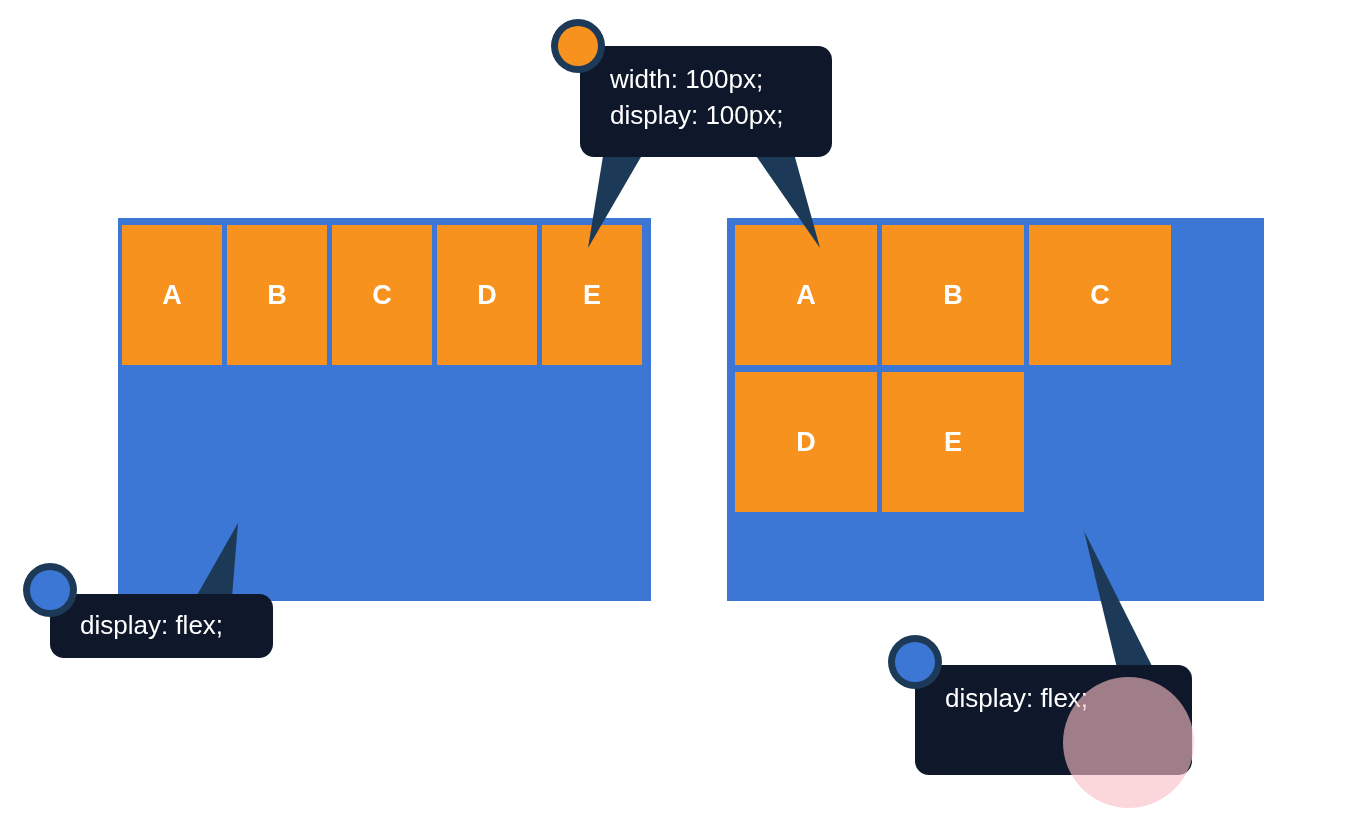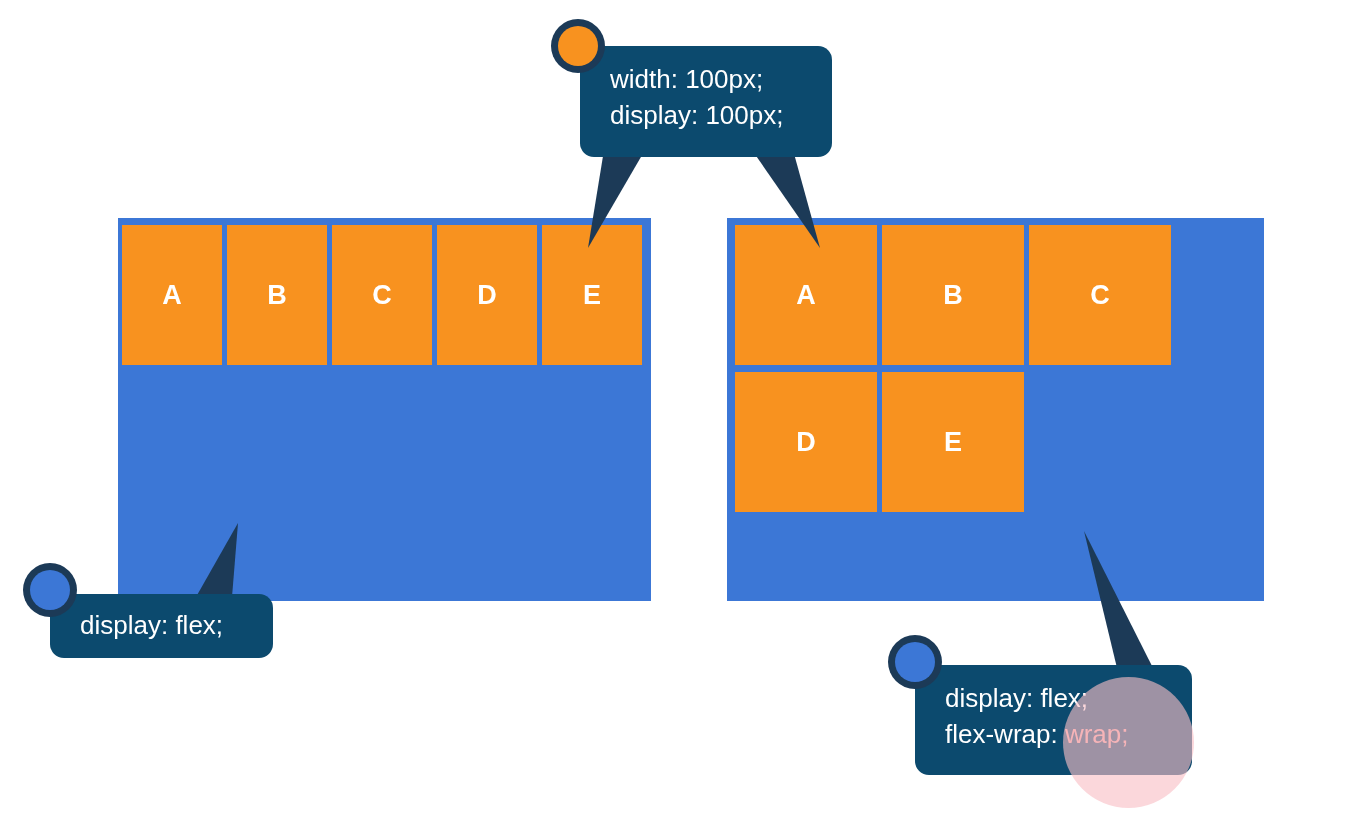--- a/index.html
+++ b/index.html
@@ -84,21 +84,21 @@
     justify-content: center;
     font-size: 27px;
     font-weight: bold;
     box-sizing: border-box;
     user-select: none;
   }
 
   
   .callout {
     position: absolute;
-    background: #0c4a6e;
+    background: #0f172a;
     border-radius: 14px;
     color: #ffffff;
     font-size: 26px;
     line-height: 1.38;
     padding: 17px 26px 18px 30px;
     box-sizing: border-box;
     white-space: nowrap;
     z-index: 6;
   }
   .callout .line { display: block; }
@@ -236,18 +236,17 @@
   </div>
 
   <div class="badge" id="badge-flex"></div>
   <div class="callout" id="callout-flex">
     <span class="line">display: flex;</span>
   </div>
 
   <div class="badge" id="badge-wrap"></div>
   <div class="callout" id="callout-wrap">
     <span class="line">display: flex;</span>
-    <span class="line"><span>flex-wrap: </span><span class="kw-highlight">wrap;</span></span>
   </div>
 
   <div id="focus-circle"></div>
 
 </div>
 
 </body></html>

